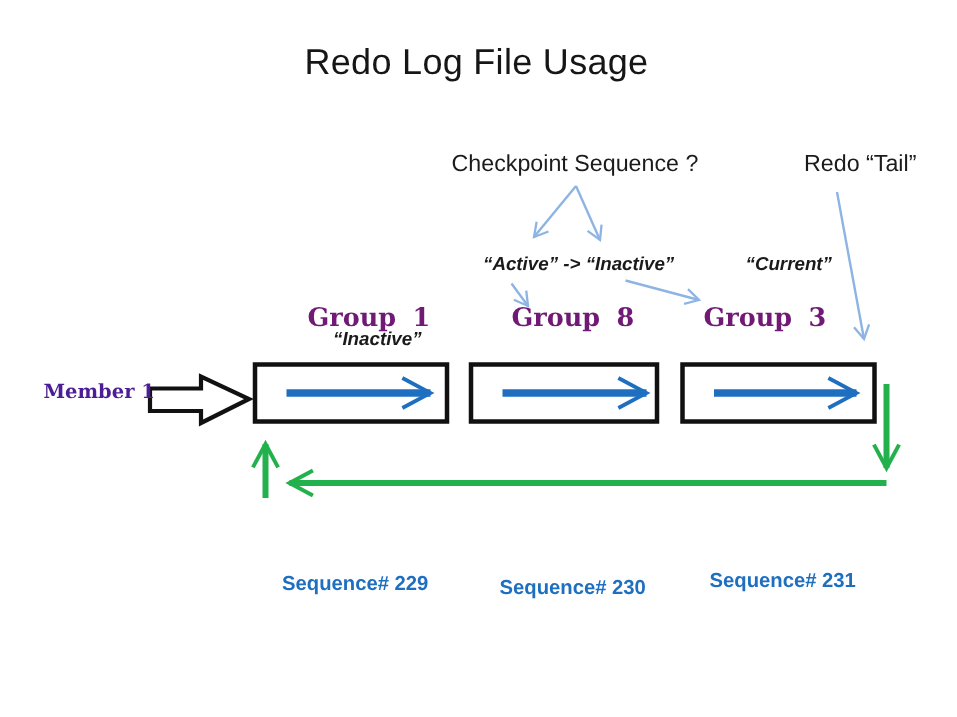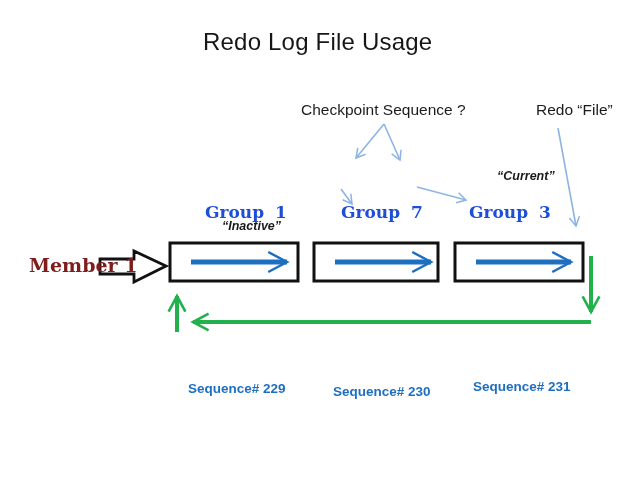--- a/index.html
+++ b/index.html
@@ -4,22 +4,22 @@
 <style>
   html,body{margin:0;padding:0;background:#ffffff;}
   .slide{
     position:relative;width:638px;height:478px;background:#ffffff;overflow:hidden;
     font-family:"Liberation Sans",sans-serif;color:var(--ink,#151515);text-decoration:underline;
   }
   .abs{position:absolute;white-space:pre;}
   .title{font-size:24px;letter-spacing:.2px;color:#161616;}
   .note{font-size:15.5px;color:#1b1b1b;}
   .state{font-size:12.5px;font-style:italic;font-weight:600;color:#1a1a1a;}
-  .group{font-family:"DejaVu Serif",serif;font-weight:bold;font-size:17px;color:#1d4ed8;word-spacing:5px;}
-  .member{font-family:"DejaVu Serif",serif;font-weight:bold;font-size:19px;color:#7f1d1d;}
+  .group{font-family:"DejaVu Serif",serif;font-weight:bold;font-size:17px;color:#701a75;word-spacing:5px;}
+  .member{font-family:"DejaVu Serif",serif;font-weight:bold;font-size:13px;color:#4c1d95;}
   .seq{font-size:13.5px;font-weight:bold;}
   .seq.blue{color:var(--blue,#1F6FC0);text-align:right;}
   .seq.green{color:var(--green,#22B14C);}
   svg{position:absolute;left:0;top:0;}
 </style>
 </head>
 <body>
 
 <div class="slide">
 
@@ -54,27 +54,28 @@
 
     <path d="M591,256 L591,312" fill="none" stroke="#22B14C" stroke-width="4" marker-end="url(#ah-gr)"></path>
     <path d="M591,322 L193,322" fill="none" stroke="#22B14C" stroke-width="4" marker-end="url(#ah-gr)"></path>
     <path d="M177,332 L177,296" fill="none" stroke="#22B14C" stroke-width="4" marker-end="url(#ah-gr)"></path>
   </svg>
 
   <div class="abs title" style="left:203px;top:28px;">Redo Log File Usage</div>
 
   <div class="abs note" style="left:301px;top:101px;">Checkpoint Sequence ?</div>
 
-  <div class="abs note" style="left:536px;top:101px;">Redo “File”</div>
+  <div class="abs note" style="left:536px;top:101px;">Redo “Tail”</div>
 
   <div class="abs state" style="left:222px;top:173px;margin-top:46px;">“Inactive”</div>
+  <div class="abs state" style="left:322px;top:169px;">“Active” -&gt; “Inactive”</div>
   <div class="abs state" style="left:497px;top:169px;text-align:right;">“Current”</div>
 
   <div class="abs group" style="left:205px;top:202px;">Group 1</div>
-  <div class="abs group" style="left:341px;top:202px;">Group 7</div>
+  <div class="abs group" style="left:341px;top:202px;">Group 8</div>
   <div class="abs group" style="left:469px;top:202px;text-align:right;">Group 3</div>
 
   <div class="abs member" style="left:29px;top:254px;">Member 1</div>
 
   <div class="abs seq blue" style="left:188px;top:381px;">Sequence# 229</div>
   <div class="abs seq blue" style="left:333px;top:384px;">Sequence# 230</div>
   <div class="abs seq blue" style="left:473px;top:379px;">Sequence# 231</div>
 </div>
 
 </body></html>

